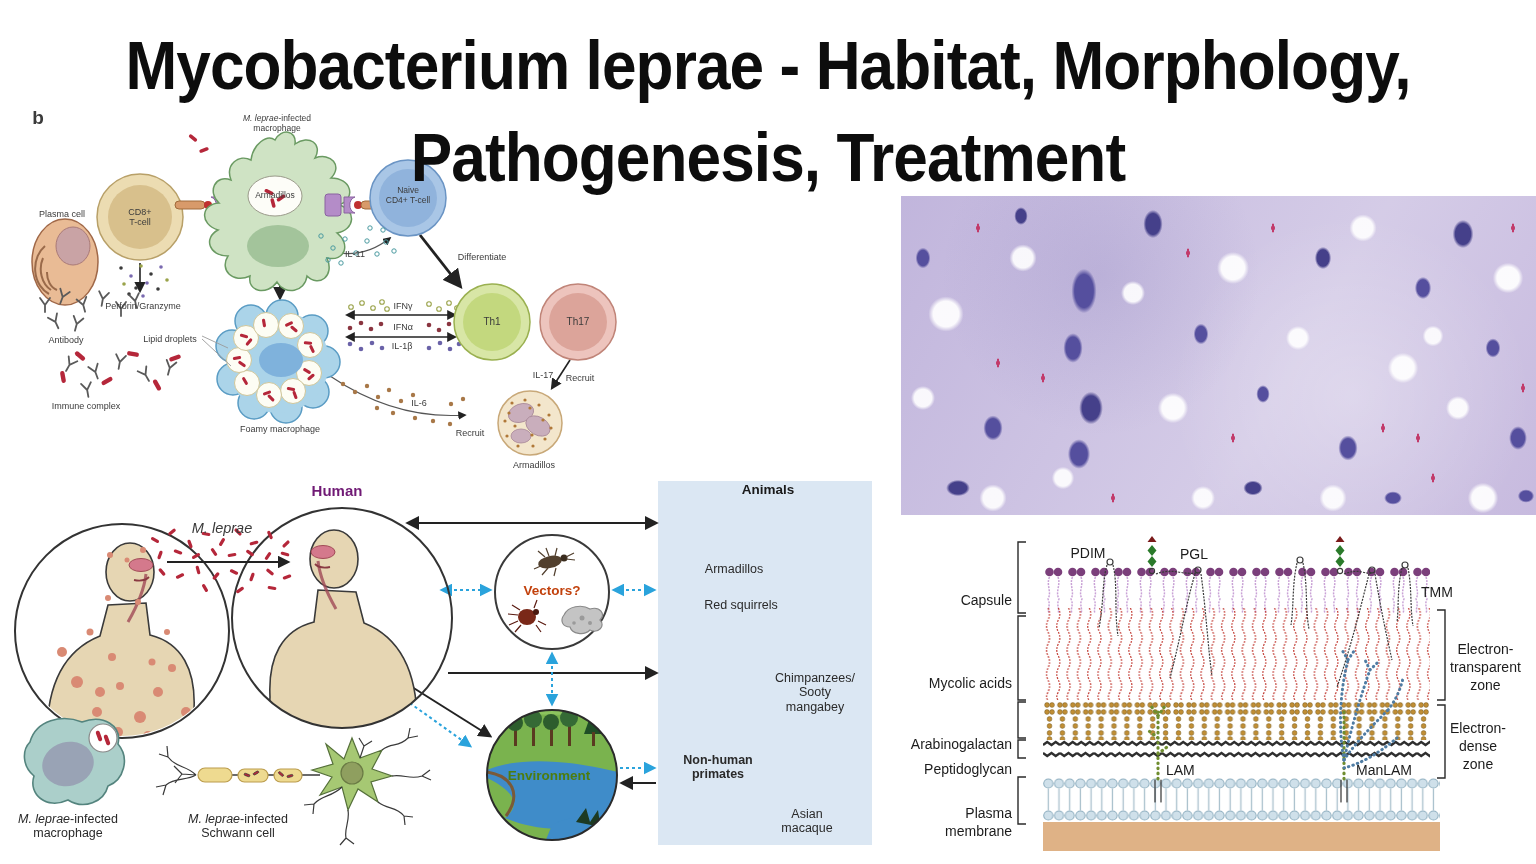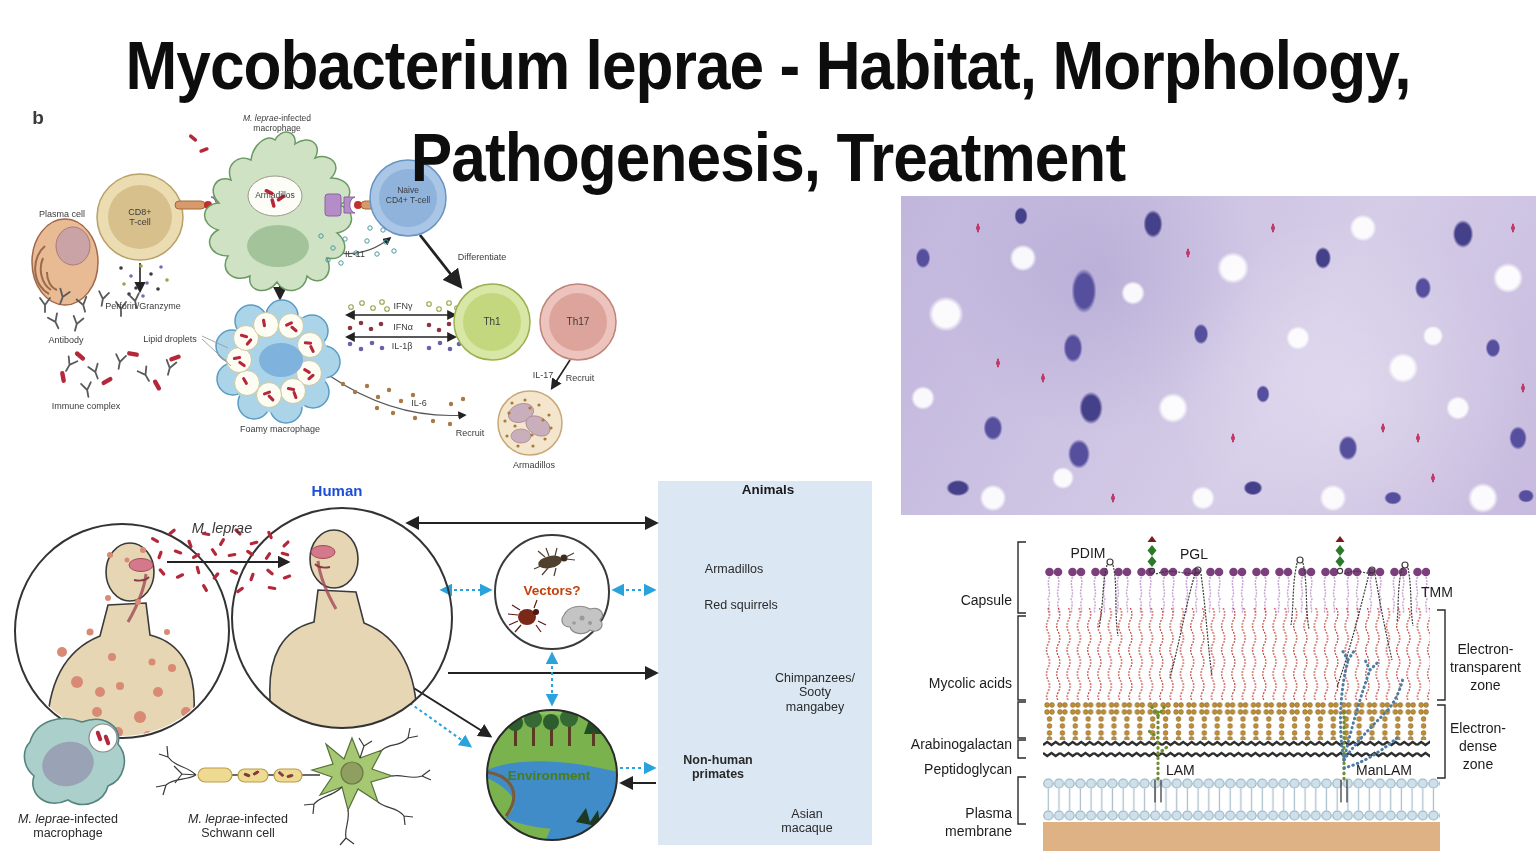--- a/index.html
+++ b/index.html
@@ -574,21 +574,21 @@
         <use href="#pillB" transform="translate(247,295) rotate(20) scale(.55)"></use>
         <use href="#pillB" transform="translate(256,293) rotate(-30) scale(.55)"></use>
         <use href="#pillB" transform="translate(281,294) rotate(40) scale(.55)"></use>
         <use href="#pillB" transform="translate(290,296) rotate(-15) scale(.55)"></use>
         <path d="M352,258 L360,278 L382,270 L372,289 L392,296 L371,302 L378,322 L358,309 L348,330 L342,307 L320,315 L332,297 L312,290 L333,284 L326,264 L344,279 Z" fill="#a6c873" stroke="#55703a"></path>
         <circle cx="352" cy="293" r="11" fill="#8f9f5f" stroke="#6a7a44"></circle>
         <path d="M382,270 C392,262 398,268 408,258 M408,258 l10,-2 M408,258 l2,-10 M392,296 C404,294 410,300 422,296 M422,296 l9,4 M422,296 l8,-6 M378,322 C388,330 396,326 404,336 M404,336 l9,1 M404,336 l1,9 M348,330 C350,342 344,348 346,358 M346,358 l-6,7 M346,358 l8,6 M342,307 C332,317 322,315 314,324 M314,324 l-10,1 M314,324 l-1,10 M360,278 l4,-12 M364,266 l-5,-8 M364,266 l8,-5"></path>
       </g>
     </svg>
 
-    <span class="lbl f15 bold" style="left:337px;top:11px;color:#1d4ed8">Human</span>
+    <span class="lbl f15 bold" style="left:337px;top:11px;color:#701a75">Human</span>
     <span class="lbl it" style="left:222px;top:48px;font-size:14.5px;color:#3a3a3a">M. leprae</span>
     <span class="lbl f14 bold" style="left:552px;top:111px;color:#c2410c">Vectors?</span>
     <span class="lbl f14 bold wh" style="left:549px;top:296px">Environment</span>
     <span class="lbl f14 bold" style="left:768px;top:10px;color:#1a1a1a">Animals</span>
     <span class="lbl f12" style="left:734px;top:89px;color:#2a2a2a">Armadillos</span>
     <span class="lbl f12" style="left:741px;top:125px;color:#2a2a2a">Red squirrels</span>
     <span class="lbl f12" style="left:815px;top:213px;color:#2a2a2a">Chimpanzees/
 Sooty mangabey</span>
     <span class="lbl f12 bold" style="left:718px;top:287px;color:#2a2a2a">Non-human
 primates</span>

